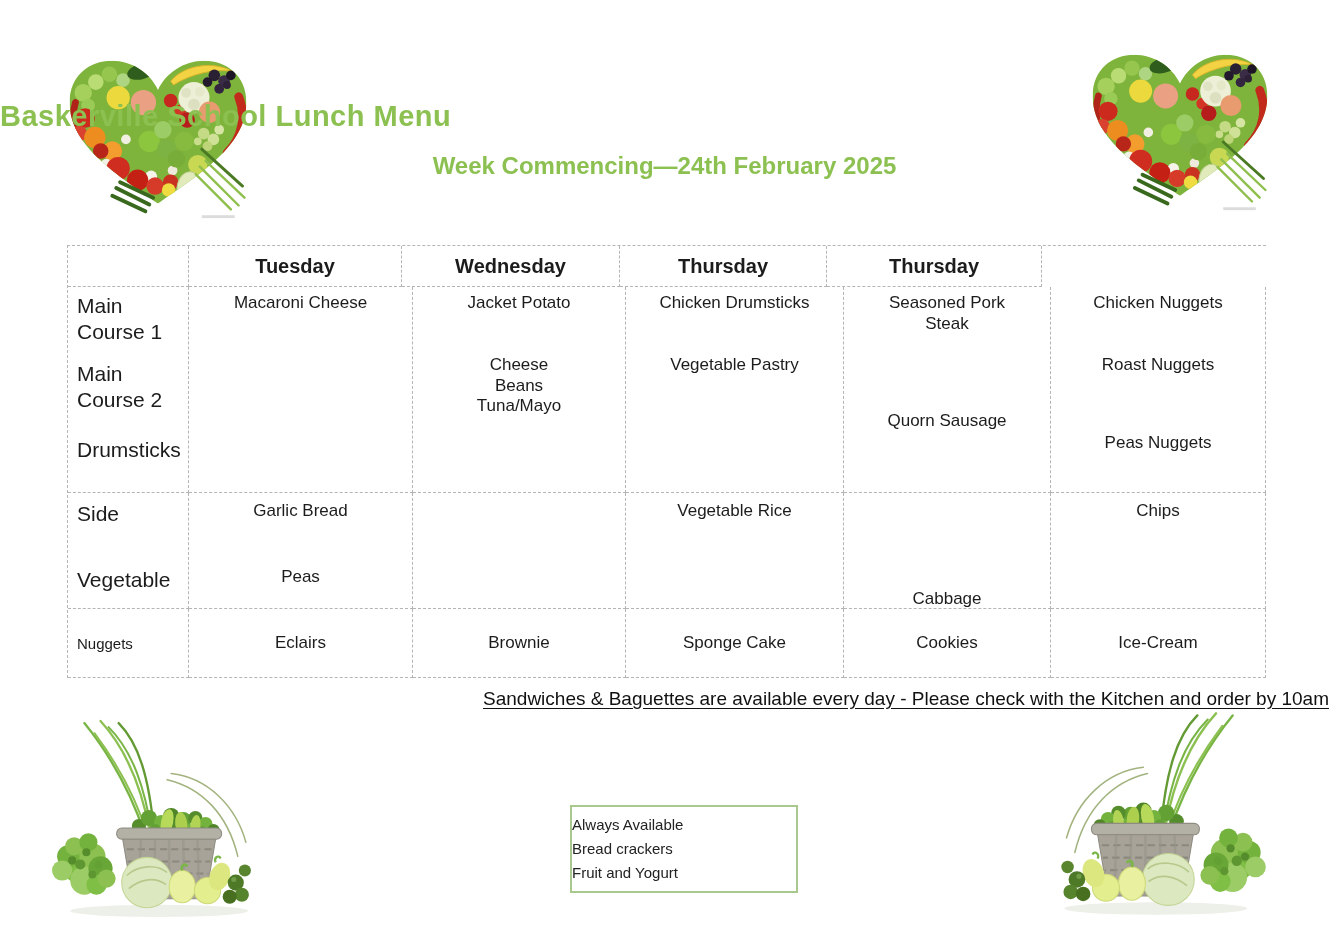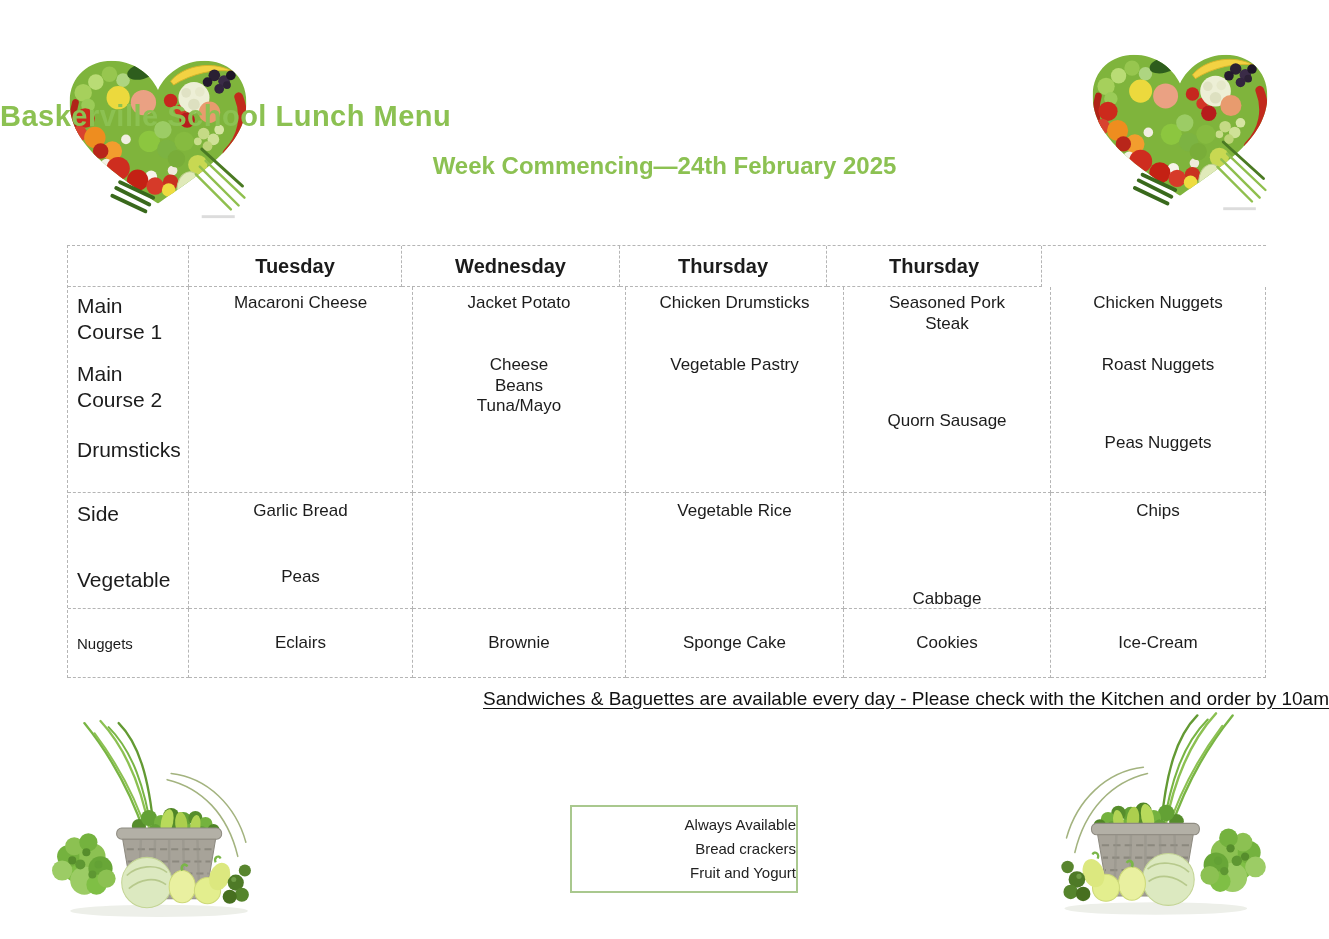--- a/index.html
+++ b/index.html
@@ -29,21 +29,21 @@
   .s1{top:6px;} .s2{top:68px;} .s3{top:146px;}
   .ss1{top:8px;} .ss2{top:74px;}
   .t-quorn{top:124px;} .t-cabbage{top:96px;}
   .labelcell .slot{text-align:left;padding-left:9px;font-size:21px;}
   .labelcell.dess{justify-content:flex-start;padding-left:9px;font-size:15px;}
   .lab1{top:6px;} .lab2{top:74px;} .lab3{top:150px;}
   .note{position:absolute;left:0;right:0;top:688px;text-align:right;font-size:19px;z-index:3;
         text-decoration:underline;text-underline-offset:3px;color:#111;}
   .always-box{position:absolute;left:570px;top:805px;width:228px;height:88px;z-index:3;
               box-sizing:border-box;border:2px solid var(--boxgreen,#a9c88e);background:#fff;
-              display:flex;flex-direction:column;align-items:flex-end;justify-content:center;
+              display:flex;flex-direction:column;align-items:flex-start;justify-content:center;
               font-size:15px;line-height:1.58;color:#222;}
 </style>
 </head>
 <body>
 
 <svg style="position:absolute;width:0;height:0" aria-hidden="true">
   <defs>
     <clipPath id="heartClip">
       <path d="M105,156 C64,127 14,97 14,52 C14,24 35,9 57,9 C79,9 97,22 105,39 C113,22 131,9 153,9 C175,9 196,24 196,52 C196,97 146,127 105,156 Z"></path>
     </clipPath>

